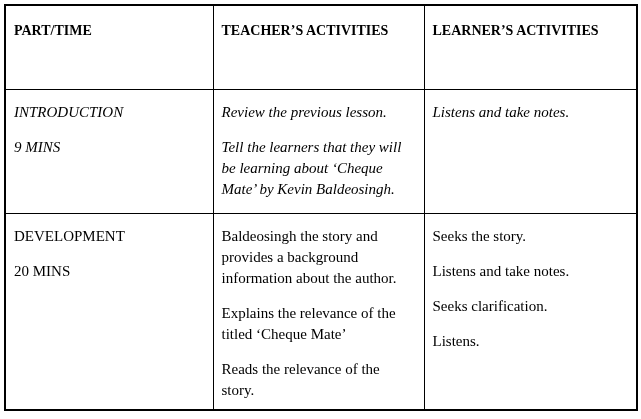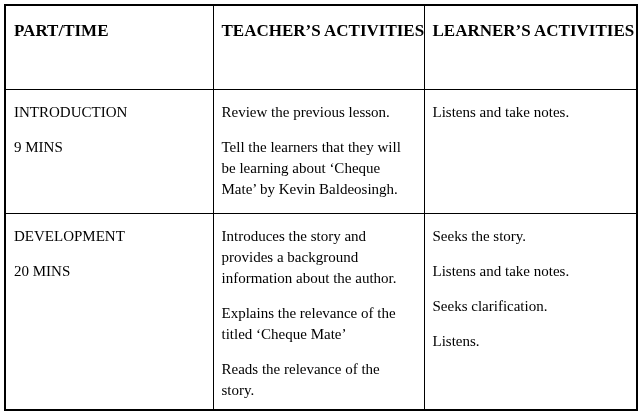--- a/index.html
+++ b/index.html
@@ -27,32 +27,32 @@
   col.c2 { width: 211px; }
   col.c3 { width: 213px; }
   th, td {
     border: 1px solid #000000;
     vertical-align: top;
     text-align: left;
     padding: 12px 9px 8px 8px;
   }
   th {
     font-weight: bold;
-    font-size: 17px;
+    font-size: 14px;
     line-height: 21px;
     padding-top: 14px;
     white-space: nowrap;
     overflow: hidden;
   }
   td {
     font-size: 15px;
     line-height: 21px;
   }
   tr.header-row   { height: 84px; }
-  tr.row-intro    { height: 124px; }
+  tr.row-intro    { height: 124px; font-style: italic; }
   tr.row-develop  { height: 163px; margin-top: 14px; }
   td p, th p {
     margin: 0 0 14px 0;
   }
   td p:last-child { margin-bottom: 0; }
 </style>
 </head>
 <body>
 
 <div class="page">
@@ -82,21 +82,21 @@
         <td>
           <p>Listens and take notes.</p>
         </td>
       </tr>
       <tr class="row-develop">
         <td>
           <p>DEVELOPMENT</p>
           <p>20 MINS</p>
         </td>
         <td>
-          <p>Introduces the story and provides a background information about the author.</p>
+          <p>Baldeosingh the story and provides a background information about the author.</p>
           <p>Explains the relevance of the titled ‘Cheque Mate’</p>
           <p>Reads the relevance of the story.</p>
         </td>
         <td>
           <p>Seeks the story.</p>
           <p>Listens and take notes.</p>
           <p>Seeks clarification.</p>
           <p>Listens.</p>
         </td>
       </tr>

